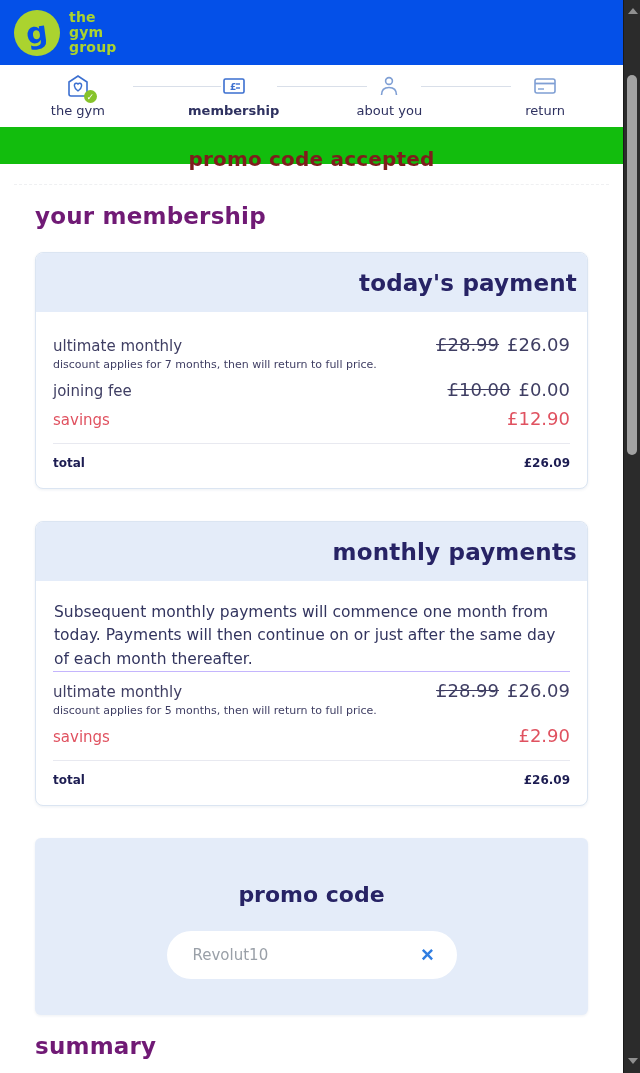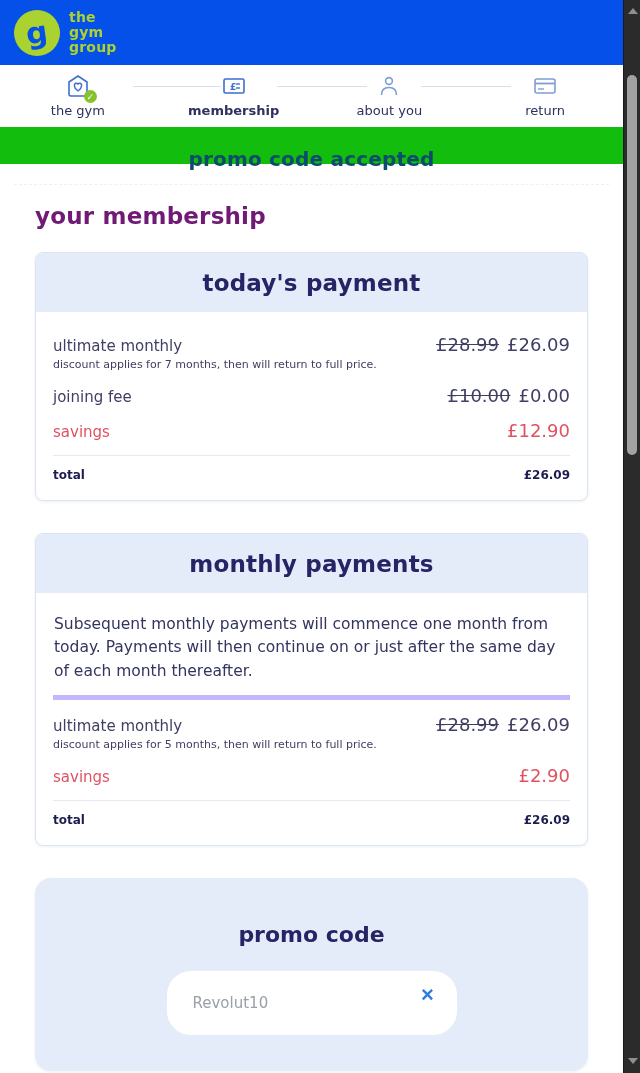--- a/index.html
+++ b/index.html
@@ -22,51 +22,51 @@
   .step-label { font-size:13px; color:#2e3160; }
   .step.active .step-label { font-weight:bold; }
   .connector { position:absolute; top:21px; height:1px; background:#d9dfe9; width:90px; z-index:1; }
   .c1{ left:133px; } .c2{ left:277px; } .c3{ left:421px; }
   .check-badge { position:absolute; right:-6px; bottom:-4px; width:13px; height:13px; border-radius:50%;
     background:#8fc center; background:#86c32a; display:flex; align-items:center; justify-content:center;
     color:#fff; font-size:9px; font-weight:bold; }
 
   
   .banner { background:#12bd0d; height:37px; display:flex; align-items:center; justify-content:center; }
-  .banner-text { color:#0c4a6e; font-weight:bold; font-size:20px; letter-spacing:.2px;margin-top:27px; }
+  .banner-text { color:#7f1d1d; font-weight:bold; font-size:20px; letter-spacing:.2px;margin-top:27px; }
   .faint-divider { border-bottom:1px dashed rgba(120,130,150,.12); margin:20px 14px 0 14px; }
 
   
   .main { padding:0 35px; }
   h2.section { color:#701a75; font-size:23px; font-weight:bold; margin-top:18px; letter-spacing:.2px; }
   .card { margin-top:23px; border:1px solid #dbe5f2; border-radius:8px; overflow:hidden;
     box-shadow:0 1px 3px rgba(30,60,120,.08); background:#fff; }
-  .card-header { background:#e4ecf9; padding:17px 10px 16px; text-align:center; }
+  .card-header { background:#e4ecf9; padding:17px 10px 16px; text-align:right; }
   .card-title { color:#272365; font-size:23px; font-weight:bold; letter-spacing:.2px; }
   .card-body { padding:16px 17px 18px; }
 
-  .row { display:flex; justify-content:space-between; align-items:baseline; margin-top:14px; }
+  .row { display:flex; justify-content:space-between; align-items:baseline; margin-top:8px; }
   .row:first-child { margin-top:6px; }
   .row-label { font-size:15px; color:#3f3e63; }
   .row-prices { font-size:18px; color:#3f3e63; white-space:nowrap; }
   .row-prices s { margin-right:8px; }
   .row-note { font-size:11px; color:#3f3e63; margin-top:3px; }
   .row.savings .row-label, .row.savings .row-prices { color:#e05260; }
   .rule { border-top:1px solid #e8e9f0; margin:14px 0 2px; }
   .row.total { margin-top:12px; }
   .row.total .row-label, .row.total .row-prices { color:#1d1d52; font-weight:bold; font-size:12px; }
 
-  .intro { font-size:15.5px; color:#33355f; line-height:1.5; padding:4px 1px 12px; border-bottom:5px solid #c4b5fd; }
-
-  
-  .promo-card { margin-top:32px; background:#e4ecf9; border-radius:16px; padding:30px 16px 36px; text-align:center;
+  .intro { font-size:15.5px; color:#33355f; line-height:1.5; padding:4px 1px 0; border-bottom:1px solid #c4b5fd; }
+
+  
+  .promo-card { margin-top:32px; background:#e4ecf9; border-radius:6px; padding:30px 16px 36px; text-align:center;
     box-shadow:0 1px 3px rgba(30,60,120,.08); }
   .promo-title { color:#272365; font-size:22px; font-weight:bold; margin-top:14px; }
   .promo-input-wrap { position:relative; width:290px; margin:24px auto 0; }
-  .promo-input { width:290px; height:64px; border:none; border-radius:24px; background:#fff; padding:0 48px 0 26px;
+  .promo-input { width:290px; height:48px; border:none; border-radius:24px; background:#fff; padding:0 48px 0 26px;
     font-size:15px; color:#9aa0a8; font-family:inherit; outline:none; }
   .promo-clear { position:absolute; right:16px; top:11px; width:26px; height:26px; border:none; background:transparent;
     color:#2f7de1; font-size:22px; font-weight:bold; cursor:pointer; line-height:26px; padding:0; }
 
   .summary-heading { margin-top:36px; }
 
   
   .scrollbar { position:absolute; right:0; top:0; width:17px; height:1073px; background:#2b2b2b; border-left:1px solid #1a1a1a; }
   .sb-arrow { position:absolute; left:0; width:17px; height:17px; display:flex; align-items:center; justify-content:center; }
   .sb-arrow.up { top:2px; }

